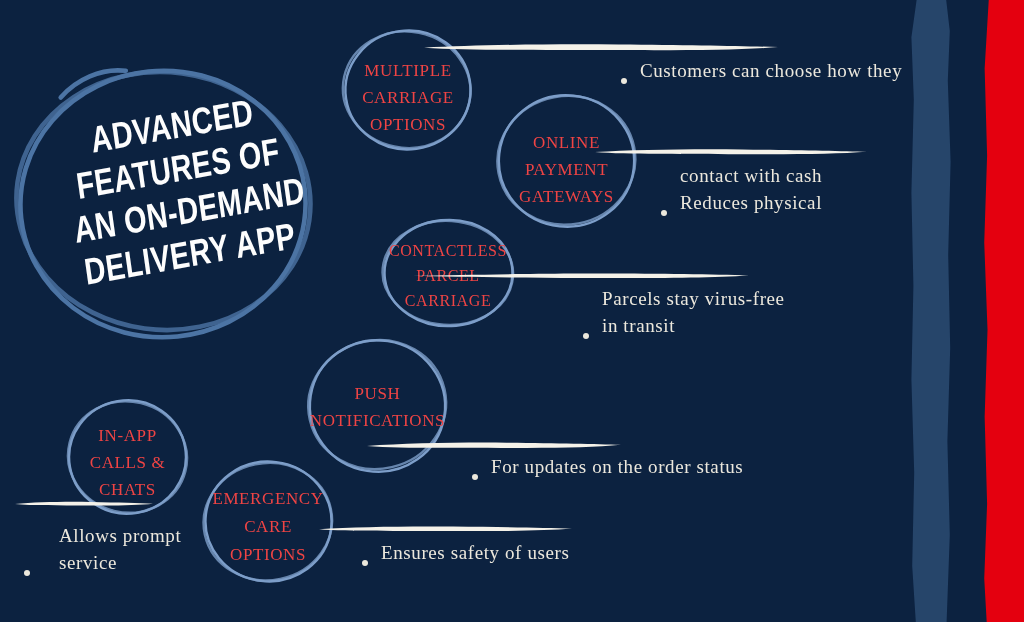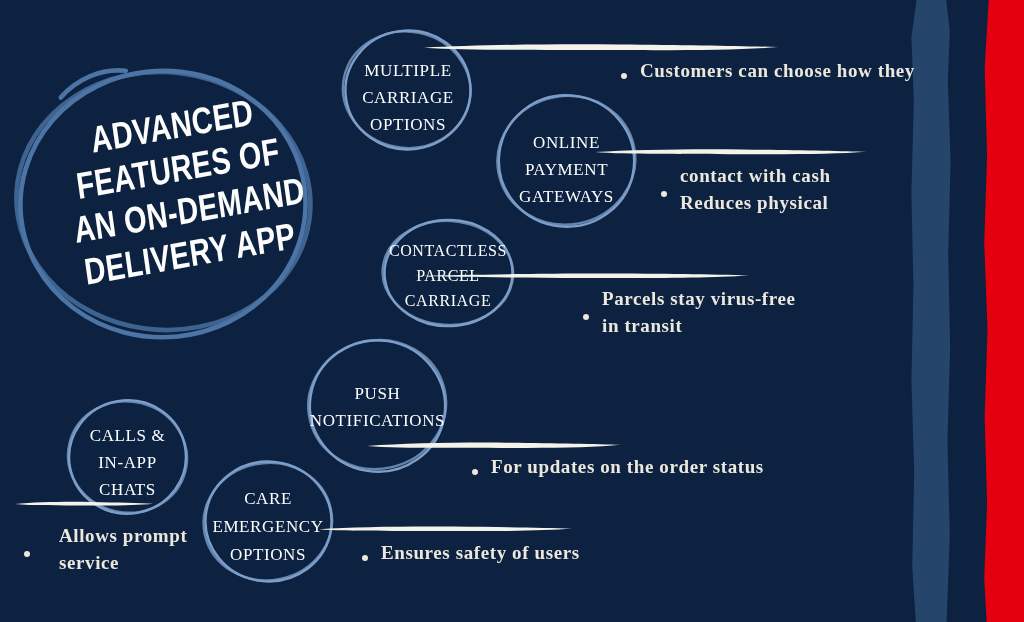--- a/index.html
+++ b/index.html
@@ -46,42 +46,42 @@
     color:#fdfdfd;
     font-family:"Liberation Sans", sans-serif;
     font-weight:800;
     font-size:37px;line-height:43px;
     letter-spacing:0.5px;
   }
   .title-block .tline{transform:scaleX(0.78);transform-origin:center;white-space:nowrap;}
   
   .flabel{
     position:absolute;text-align:center;
-    color:#ffffff;font-size:17px;line-height:27px;letter-spacing:0.6px;
+    color:#ef4444;font-size:17px;line-height:27px;letter-spacing:0.6px;
     white-space:nowrap;
   }
   .l1{left:340px;top:57px;width:136px;}
   .l2{left:493px;top:120px;width:147px;margin-top:9px;}
   .l3{left:372px;top:238px;width:152px;font-size:16px;line-height:25px;}
   .l4{left:296px;top:380px;width:163px;}
   .l5{left:64px;top:422px;width:127px;}
   .l6{left:194px;top:485px;width:148px;line-height:28px;}
   
   svg.brush{position:absolute;}
   svg.brush path{fill:#f5f2e9;}
   .b1{left:424px;top:41px;width:354px;height:13px;}
   .b2{left:595px;top:146px;width:272px;height:12px;}
   .b3{left:413px;top:270px;width:336px;height:12px;}
   .b4{left:367px;top:439px;width:254px;height:13px;}
   .b5{left:15px;top:499px;width:138px;height:10px;}
   .b6{left:319px;top:523px;width:253px;height:12px;}
   
   .bullet{
-    position:absolute;display:flex;align-items:center;
-    color:#ece8dd;font-size:19px;line-height:27px;letter-spacing:0.6px;font-weight:bold;
+    position:absolute;display:flex;align-items:flex-end;
+    color:#ece8dd;font-size:19px;line-height:27px;letter-spacing:0.6px;
   }
   .bullet .dot{
     flex:0 0 auto;width:6px;height:6px;border-radius:50%;
     background:#ece8dd;margin:10px 13px 0 0;
   }
   .p1{left:621px;top:57px;}
   .p2{left:661px;top:162px;}
   .p3{left:583px;top:285px;}
   .p4{left:472px;top:453px;}
   .p5{left:24px;top:522px;gap:16px;}
@@ -183,42 +183,42 @@
     <div>
       <div>For updates on the order status</div>
     </div>
   </div>
 
   <svg class="circle c5" viewBox="0 0 100 100" preserveAspectRatio="none">
     <ellipse cx="50" cy="50" rx="46" ry="45" transform="rotate(-10 50 50)"></ellipse>
     <ellipse class="ghost" cx="50" cy="50" rx="47" ry="44" transform="rotate(14 50 50)"></ellipse>
   </svg>
   <div class="flabel l5">
+    <div>IN-APP</div>
     <div>CALLS &amp;</div>
-    <div>IN-APP</div>
     <div>CHATS</div>
   </div>
   <svg class="brush b5" viewBox="0 0 200 12" preserveAspectRatio="none">
     <path d="M0 6 C 30 3.8, 70 3, 110 3.6 C 150 4.2, 180 4.8, 200 5.8 C 178 7.6, 146 8.2, 106 7.8 C 64 7.4, 24 8.2, 0 6 Z"></path>
   </svg>
   <div class="bullet p5">
     <span class="dot"></span>
     <div>
       <div>Allows prompt</div>
       <div>service</div>
     </div>
   </div>
 
   <svg class="circle c6" viewBox="0 0 100 100" preserveAspectRatio="none">
     <ellipse cx="50" cy="50" rx="46" ry="45" transform="rotate(7 50 50)"></ellipse>
     <ellipse class="ghost" cx="49.5" cy="50" rx="47" ry="44" transform="rotate(-12 50 50)"></ellipse>
   </svg>
   <div class="flabel l6">
+    <div>EMERGENCY</div>
     <div>CARE</div>
-    <div>EMERGENCY</div>
     <div>OPTIONS</div>
   </div>
   <svg class="brush b6" viewBox="0 0 200 12" preserveAspectRatio="none">
     <path d="M0 6.2 C 28 4, 66 3.2, 106 3.6 C 146 4, 178 4.8, 200 5.6 C 178 7.8, 146 8.4, 104 8 C 62 7.6, 24 8.4, 0 6.2 Z"></path>
   </svg>
   <div class="bullet p6">
     <span class="dot"></span>
     <div>
       <div>Ensures safety of users</div>
     </div>

